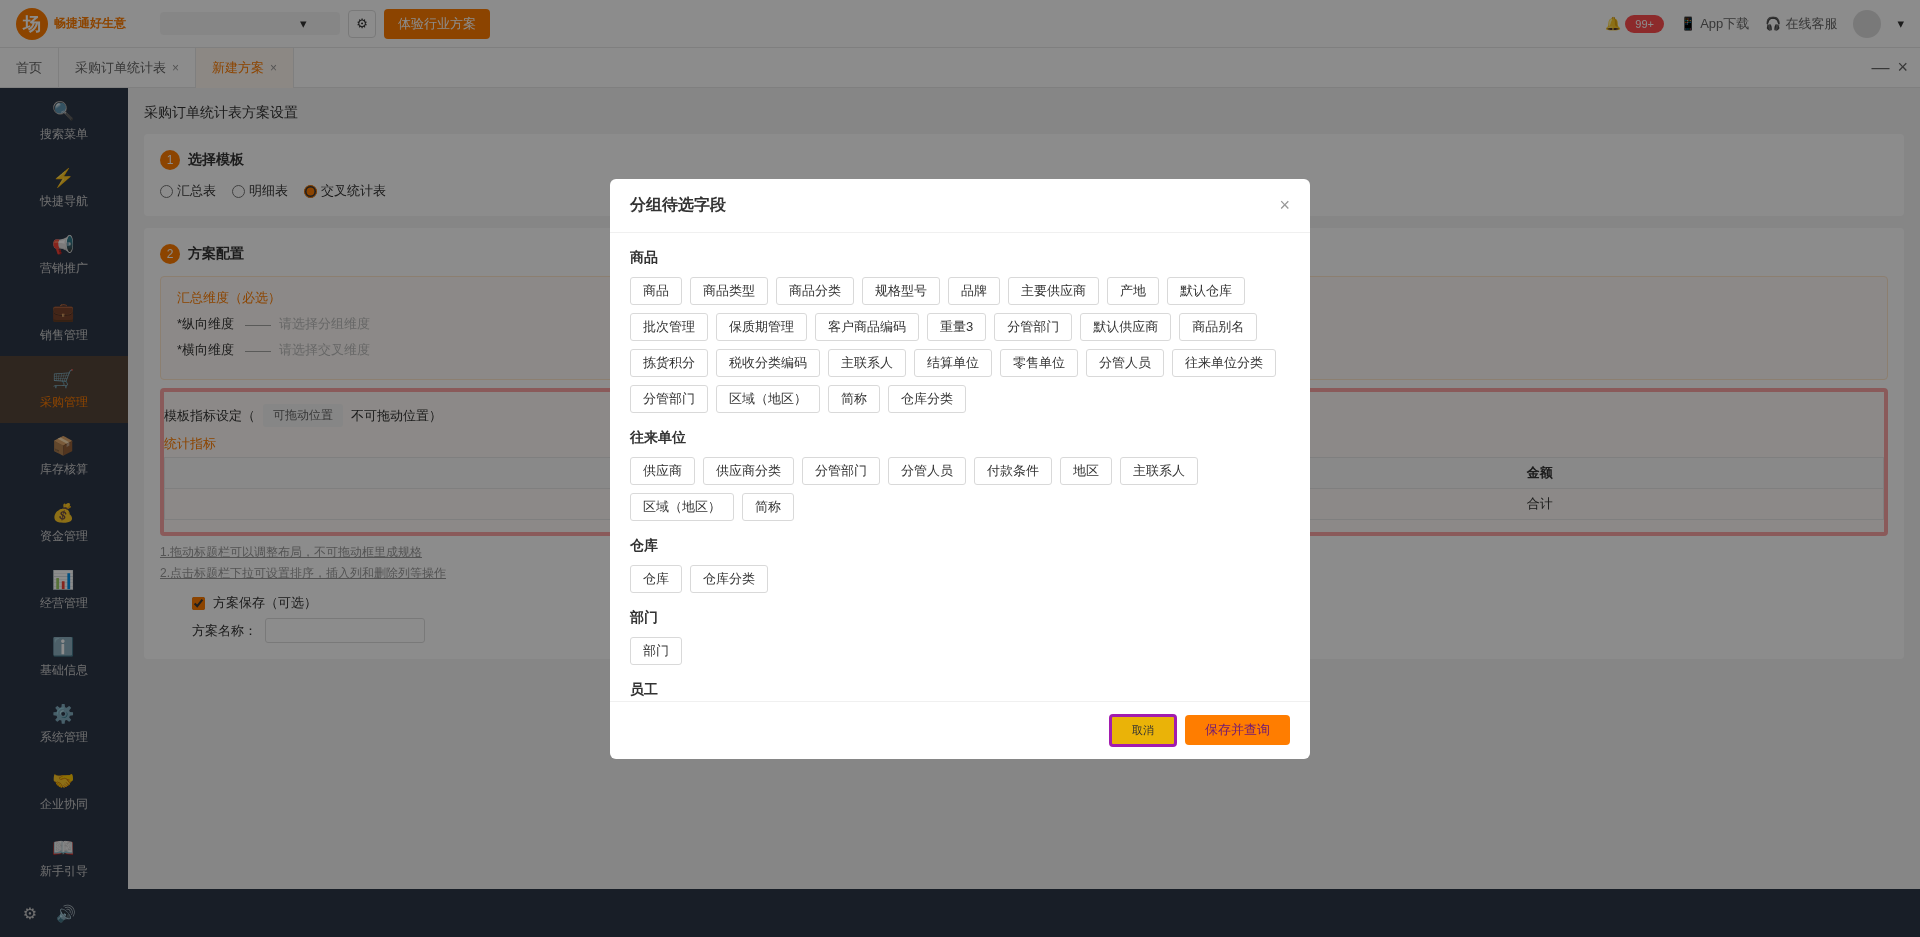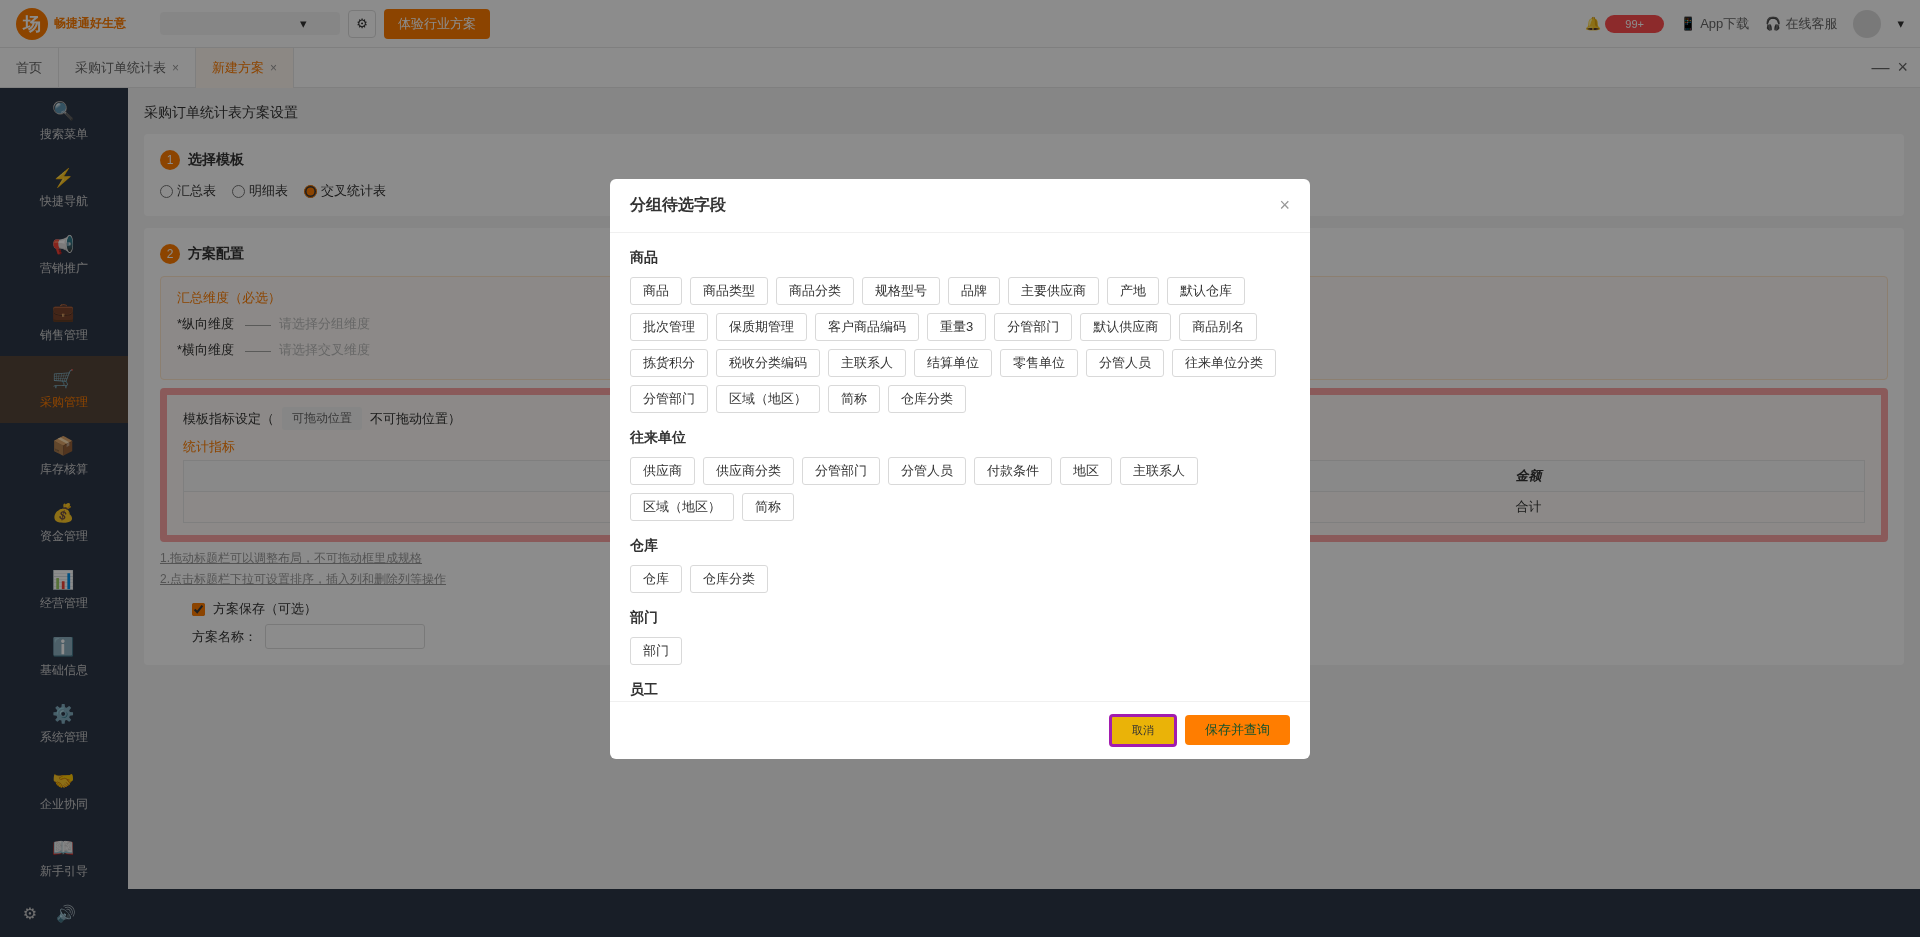--- a/index.html
+++ b/index.html
@@ -40,21 +40,21 @@
     .experience-btn {
       background: #ff7d00; color: #fff; border: none; border-radius: 4px; padding: 6px 14px; cursor: pointer; font-size: 13px;
     }
     .header-right {
       margin-left: auto; display: flex; align-items: center; gap: 16px;
     }
     .header-right-item {
       display: flex; align-items: center; gap: 4px; cursor: pointer; color: #666; font-size: 13px;
     }
     .badge {
-      background: #ff4d4f; color: #fff; border-radius: 10px; font-size: 11px; padding: 0 20px; min-width: 18px; text-align: center; height: 18px; line-height: 18px;
+      background: #ff4d4f; color: #fff; border-radius: 10px; font-size: 11px; padding: 0 10px; min-width: 18px; text-align: center; height: 18px; line-height: 18px;
     }
     .avatar { width: 28px; height: 28px; background: #ddd; border-radius: 50%; }
 
     
     .tab-bar {
       height: 40px;
       background: #fff;
       display: flex;
       align-items: center;
       padding: 0 0;
@@ -100,28 +100,28 @@
     .radio-item { display: flex; align-items: center; gap: 4px; cursor: pointer; font-size: 13px; }
     .radio-item input { accent-color: #ff7d00; }
 
     .config-section { background: #fffaf7; border: 1px solid #ffe7cc; border-radius: 4px; padding: 12px 16px; margin-bottom: 8px; }
     .config-label { color: #ff7d00; font-size: 13px; margin-bottom: 8px; }
     .dimension-row { display: flex; align-items: center; gap: 8px; margin-bottom: 8px; }
     .dim-label { color: #333; font-size: 13px; width: 60px; }
     .dim-dash { color: #999; }
     .dim-placeholder { color: #bbb; font-size: 13px; }
 
-    .indicator-section { background: #fffaf7; border: 7px solid #fca5a5; border-radius: 4px; padding: 12px 16px; margin-bottom: 8px; }
+    .indicator-section { background: #fffaf7; border: 4px solid #fca5a5; border-radius: 4px; padding: 12px 0; margin-bottom: 8px; }
     .indicator-row { display: flex; align-items: center; gap: 8px; }
     .indicator-tag { background: #f5f5f5; border-radius: 3px; padding: 3px 10px; font-size: 12px; color: #666; text-align: right; }
 
     .table-section { margin-top: 8px; }
     .stats-table { width: 100%; border-collapse: collapse; font-size: 13px; }
     .stats-table th, .stats-table td { border: 1px solid #e8e8e8; padding: 6px 10px; text-align: center; }
-    .stats-table th { background: #fafafa; font-style: italic; }
+    .stats-table th { background: #fafafa; }
 
     .tips-section { font-size: 12px; color: #999; margin-top: 8px; text-decoration: underline; }
     .tips-section p { margin-bottom: 4px; }
 
     .save-option { display: flex; align-items: center; gap: 8px; margin-top: 12px; margin-left: 32px; }
     .save-option input[type=checkbox] { accent-color: #ff7d00; }
     .plan-name-input { border: 1px solid #ddd; border-radius: 3px; padding: 4px 8px; font-size: 13px; width: 160px; }
 
     .bottom-bar {
       position: fixed; bottom: 0; left: 0; right: 0; height: 48px;
@@ -158,21 +158,21 @@
       border: 1px solid #d9d9d9; border-radius: 3px; padding: 4px 12px;
       font-size: 13px; color: #333; cursor: pointer; background: #fff;
     }
 
     .cancel-btn {
       border: 3px solid #a21caf; border-radius: 4px; padding: 6px 20px;
       background: #eab308; cursor: pointer; font-size: 11px; color: #333;
     }
     .confirm-btn {
       border: none; border-radius: 4px; padding: 6px 20px;
-      background: #ff7d00; cursor: pointer; font-size: 13px; color: #14532d;
+      background: #ff7d00; cursor: pointer; font-size: 13px; color: #701a75;
     }
 
     
     ::-webkit-scrollbar { width: 6px; height: 6px; }
     ::-webkit-scrollbar-track { background: #f1f1f1; }
     ::-webkit-scrollbar-thumb { background: #ccc; border-radius: 3px; }
   </style>
 </head>
 <body>
 

